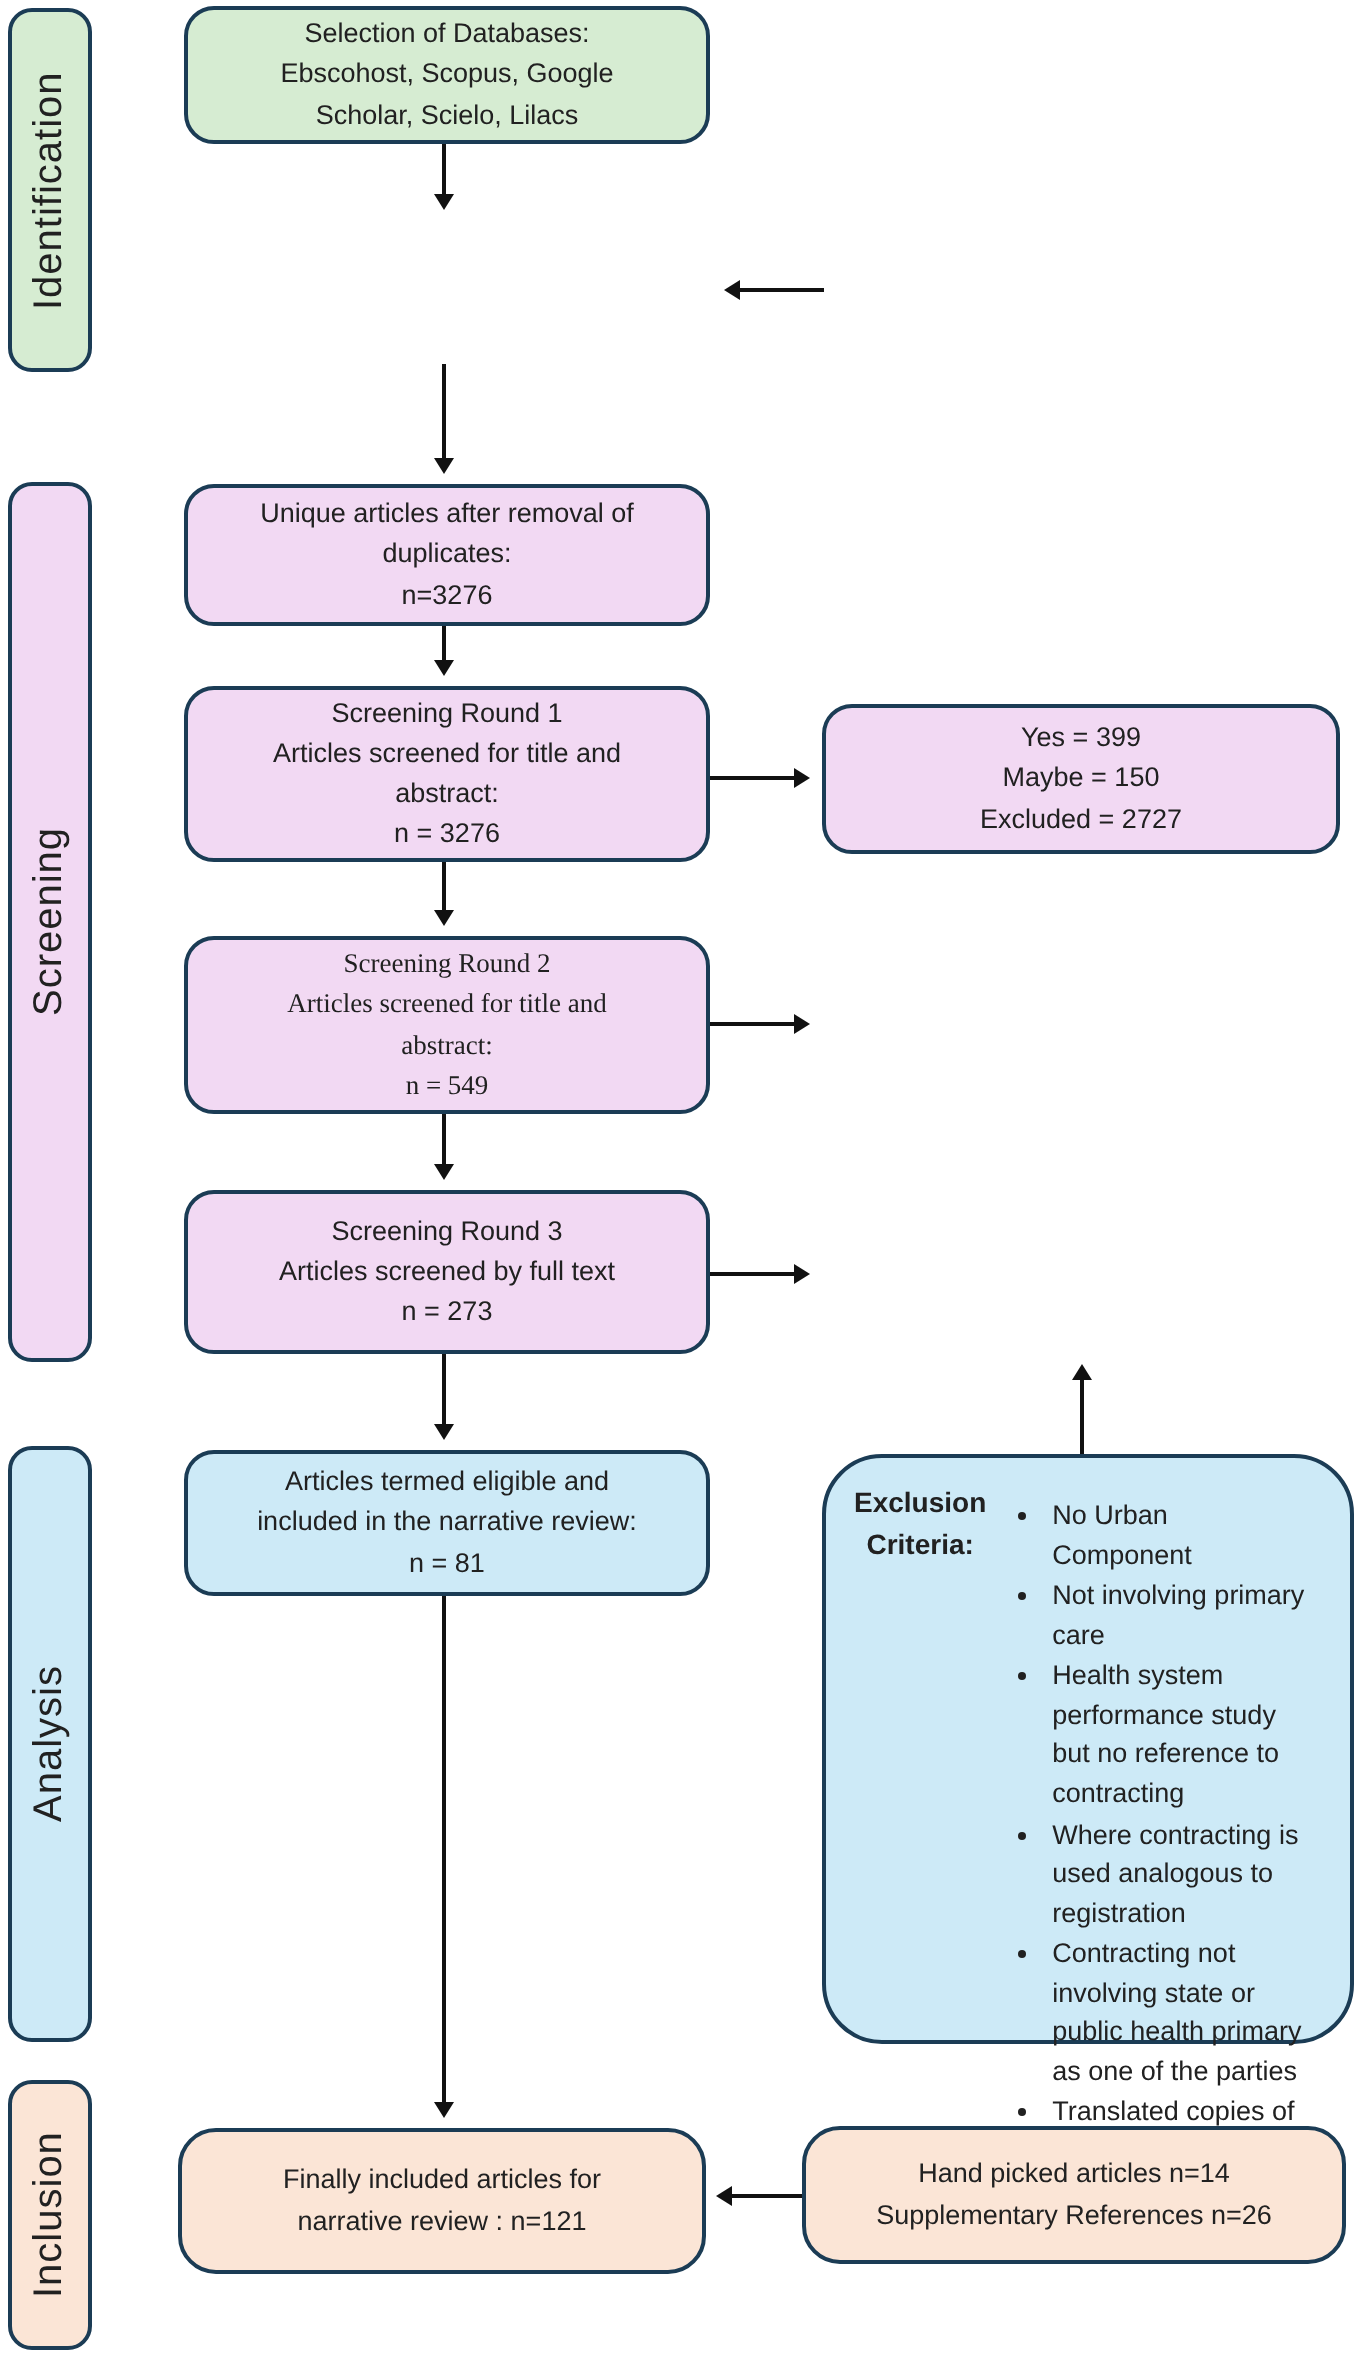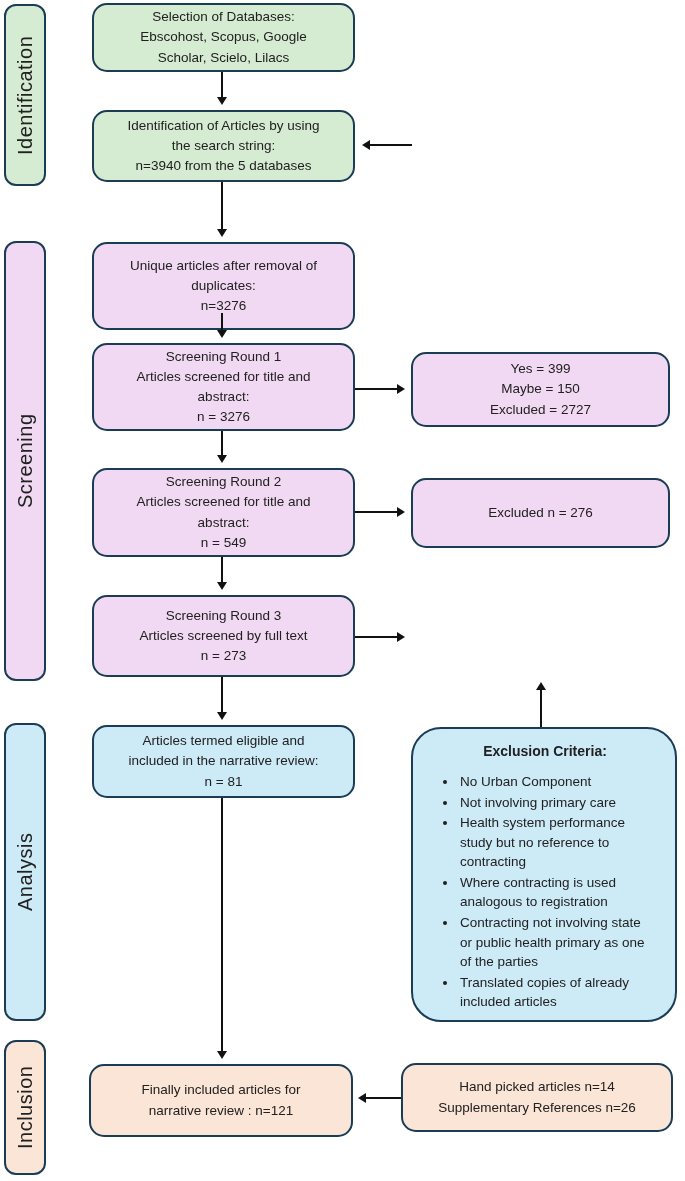--- a/index.html
+++ b/index.html
@@ -22,21 +22,21 @@
     box-sizing:border-box;
     display:flex;align-items:center;justify-content:center;
     text-align:center;
     font-size:13.5px;line-height:1.5;
     white-space:pre-line;
     padding:4px 8px;
   }
   .green{background:var(--green);}
   .pink{background:var(--pink);}
   .blue{background:var(--blue);}
-  .peach{background:var(--peach);}
+  .peach{background:var(--peach);border-radius:19px;}
 
   .side-label{
     position:absolute;left:4px;width:42px;
     border:2.5px solid var(--border);
     border-radius:12px;
     box-sizing:border-box;
     display:flex;align-items:center;justify-content:center;
     writing-mode:vertical-rl;
     transform:rotate(180deg);
     font-size:20px;
@@ -50,21 +50,21 @@
     border:5px solid transparent;border-top:8px solid var(--ink);}
   .head-up::before{content:"";position:absolute;left:-4px;top:-8px;
     border:5px solid transparent;border-bottom:8px solid var(--ink);}
   .head-left::before{content:"";position:absolute;top:-4px;left:-8px;
     border:5px solid transparent;border-right:8px solid var(--ink);}
   .head-right::after{content:"";position:absolute;top:-4px;right:-8px;
     border:5px solid transparent;border-left:8px solid var(--ink);}
 
   
   #box-exclusion{
-    flex-direction:column;align-items:stretch;justify-content:flex-start;
+    flex-direction:row;align-items:stretch;justify-content:flex-start;
     border-radius:30px;
     text-align:left;white-space:normal;
     padding:12px 12px 8px 14px;
   }
   #box-exclusion .ex-title{
     text-align:center;font-weight:bold;font-size:14px;margin:0 0 3px 0;
     white-space:pre-line;
   }
   #box-exclusion ul{
     margin:7px;padding:0 0 0 24px;list-style:disc;
@@ -78,39 +78,35 @@
 <div id="canvas">
 
   <div class="side-label green" style="top:4px;height:182px;">Identification</div>
   <div class="side-label pink" style="top:241px;height:440px;">Screening</div>
   <div class="side-label blue" style="top:723px;height:298px;">Analysis</div>
   <div class="side-label peach" style="top:1040px;height:135px;">Inclusion</div>
 
   <div class="box green" style="left:92px;top:3px;width:263px;height:69px;">Selection of Databases:
 Ebscohost, Scopus, Google
 Scholar, Scielo, Lilacs</div>
-  <div class="box green" style="left:92px;top:110px;width:263px;height:72px;">Identification of Articles by using
-the search string:
-n=3940 from the 5 databases</div>
 
-  <div class="box pink" style="left:92px;top:242px;width:263px;height:88px;">Unique articles after removal of
+  <div class="box pink" style="left:92px;top:242px;width:263px;height:71px;">Unique articles after removal of
 duplicates:
 n=3276</div>
   <div class="box pink" style="left:92px;top:343px;width:263px;height:88px;">Screening Round 1
 Articles screened for title and
 abstract:
 n = 3276</div>
   <div class="box pink" style="left:411px;top:352px;width:259px;height:75px;">Yes = 399
 Maybe = 150
 Excluded = 2727</div>
-  <div class="box pink" style="left:92px;top:468px;width:263px;height:89px;">Screening Round 2
+  <div class="box pink" style="left:92px;top:468px;width:263px;height:89px;font-family:Liberation Serif, serif;">Screening Round 2
 Articles screened for title and
 abstract:
 n = 549</div>
-  <div class="box pink" style="left:411px;top:478px;width:259px;height:70px;">Excluded n = 276</div>
   <div class="box pink" style="left:92px;top:595px;width:263px;height:82px;">Screening Round 3
 Articles screened by full text
 n = 273</div>
 
   <div class="box blue" style="left:92px;top:725px;width:263px;height:73px;">Articles termed eligible and
 included in the narrative review:
 n = 81</div>
   <div class="box blue" id="box-exclusion" style="left:411px;top:727px;width:266px;height:295px;">
     <div class="ex-title">Exclusion Criteria:</div>
     <ul>

